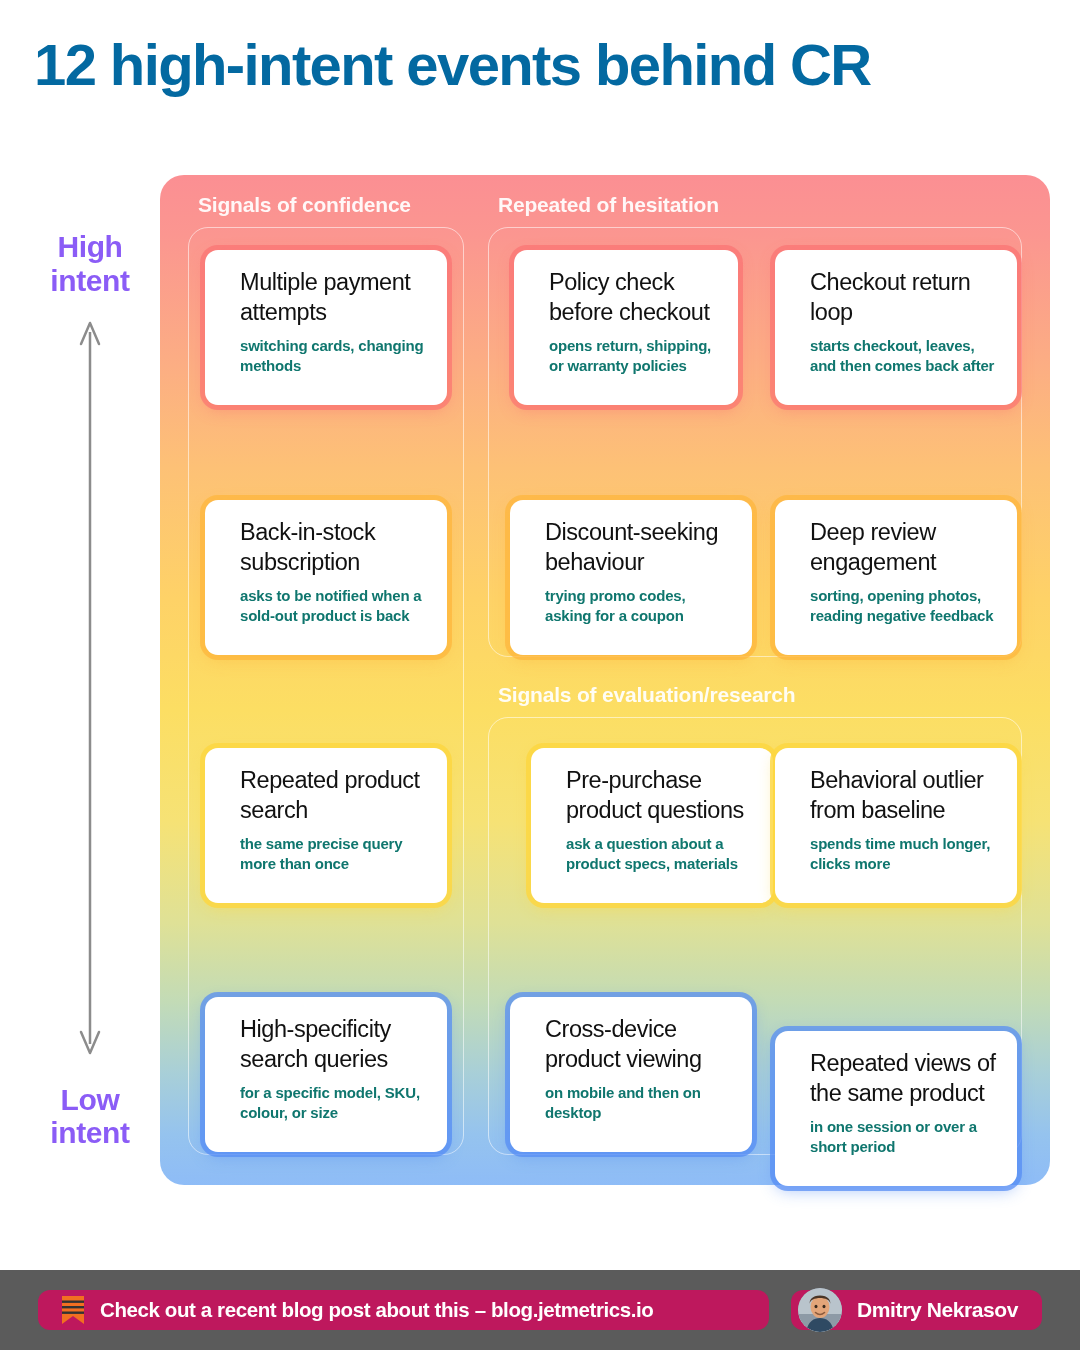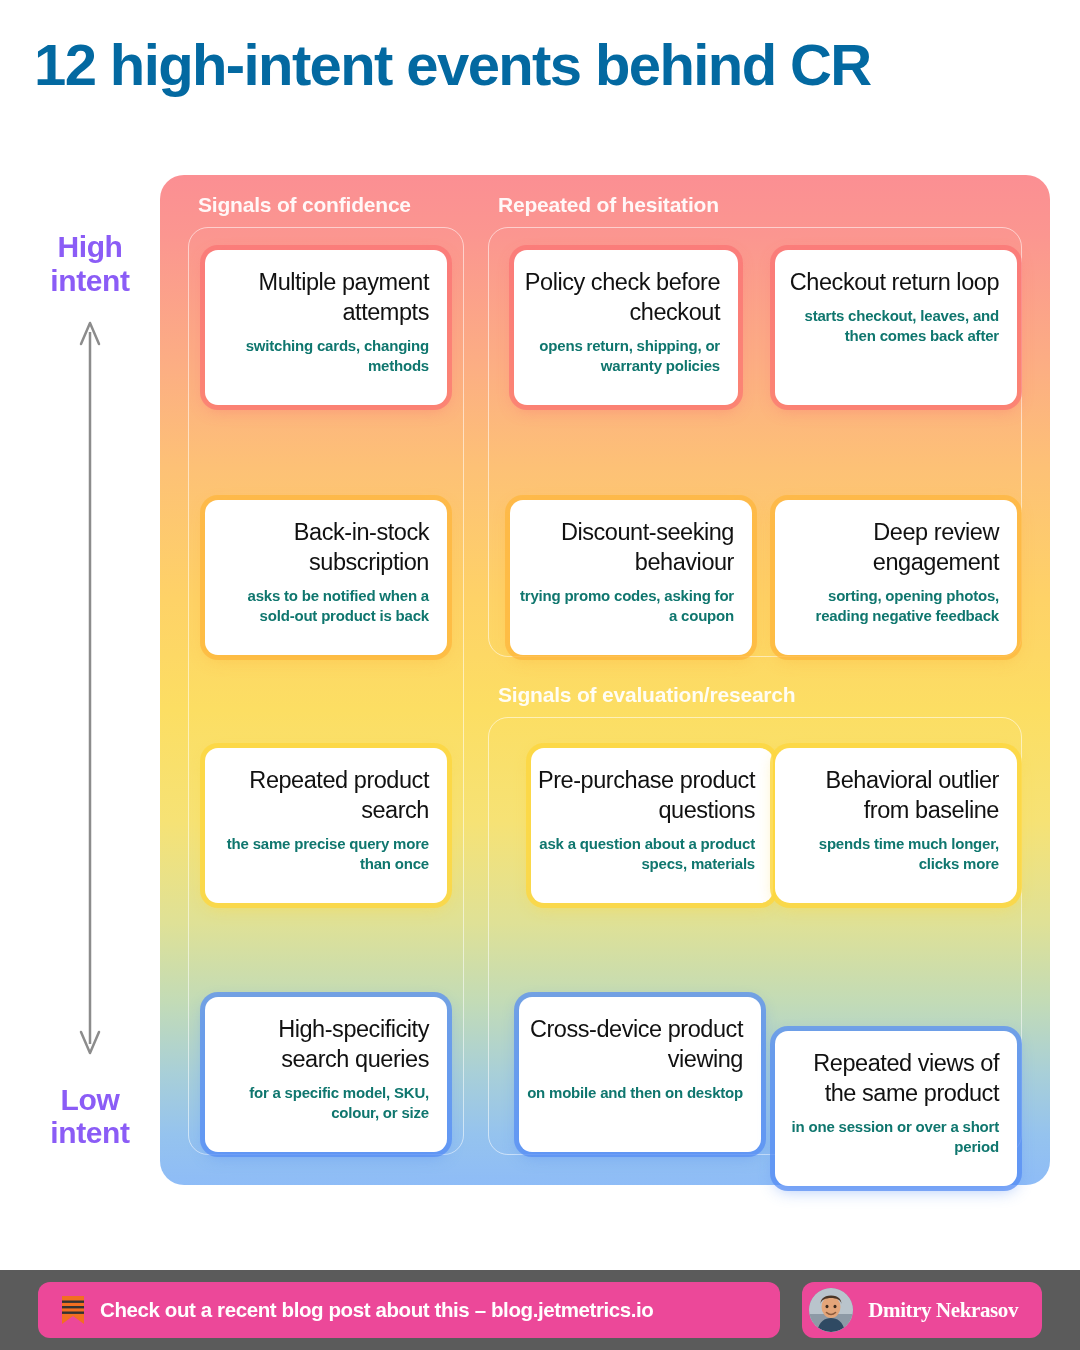--- a/index.html
+++ b/index.html
@@ -107,22 +107,21 @@
     position: absolute;
     border: 1.5px solid rgba(255,255,255,0.55);
     border-radius: 20px;
   }
 
   
   .card {
     position: absolute;
     background: #ffffff;
     border-radius: 13px;
-    padding: 17px 18px 15px 6px;
-    text-align: right;
+    padding: 17px 18px 15px 35px;
   }
   .card-title {
     font-size: 23.5px;
     line-height: 1.28;
     color: #111111;
     letter-spacing: -0.45px;
     margin-bottom: 9px;
   }
   .card-sub {
     font-size: 15px;
@@ -145,23 +144,23 @@
     top: 1270px;
     width: 1080px;
     height: 80px;
     background: #5b5b5b;
     display: flex;
     align-items: center;
     padding: 0 38px;
     gap: 22px;
   }
   .pill {
-    background: #ec4899;
+    background: #be185d;
     border-radius: 12px;
-    height: 56px;
+    height: 40px;
     display: flex;
     align-items: center;
   }
   .blog-pill {
     flex: 1;
     padding: 0 22px;
     gap: 14px;
   }
   .blog-text {
     color: #ffffff;
@@ -185,21 +184,20 @@
     background: #9aa6b2;
     position: relative;
   }
   .avatar svg { display:block; width:100%; height:100%; }
   .author-name {
     color: #ffffff;
     font-size: 21px;
     font-weight: bold;
     letter-spacing: -0.4px;
     white-space: nowrap;
-    font-family: Liberation Serif, serif;
   }
 </style>
 </head>
 <body>
 
 <div id="page">
 
   <div class="title">12 high-intent events behind CR</div>
 
   <div class="axis">
@@ -264,31 +262,31 @@
       <div class="card glow-yellow" style="left:45px; top:573px; width:242px; height:155px;">
         <div class="card-title">Repeated product search</div>
         <div class="card-sub">the same precise query more than once</div>
       </div>
 
       <div class="card glow-yellow" style="left:350px; top:573px; width:242px; height:155px;margin-left:21px;">
         <div class="card-title">Pre-purchase product questions</div>
         <div class="card-sub">ask a question about a product specs, materials</div>
       </div>
 
-      <div class="card glow-yellow" style="left:615px; top:573px; width:242px; height:155px;border-radius:15px;">
+      <div class="card glow-yellow" style="left:615px; top:573px; width:242px; height:155px;">
         <div class="card-title">Behavioral outlier from baseline</div>
         <div class="card-sub">spends time much longer, clicks more</div>
       </div>
 
       <div class="card glow-blue" style="left:45px; top:822px; width:242px; height:155px;">
         <div class="card-title">High-specificity search queries</div>
         <div class="card-sub">for a specific model, SKU, colour, or size</div>
       </div>
 
-      <div class="card glow-blue" style="left:350px; top:822px; width:242px; height:155px;margin-left:9px;">
+      <div class="card glow-blue" style="left:350px; top:822px; width:242px; height:155px;">
         <div class="card-title">Cross-device product viewing</div>
         <div class="card-sub">on mobile and then on desktop</div>
       </div>
 
       <div class="card glow-blue" style="left:615px; top:856px; width:242px; height:155px;">
         <div class="card-title">Repeated views of the same product</div>
         <div class="card-sub">in one session or over a short period</div>
       </div>
 
     </div>

